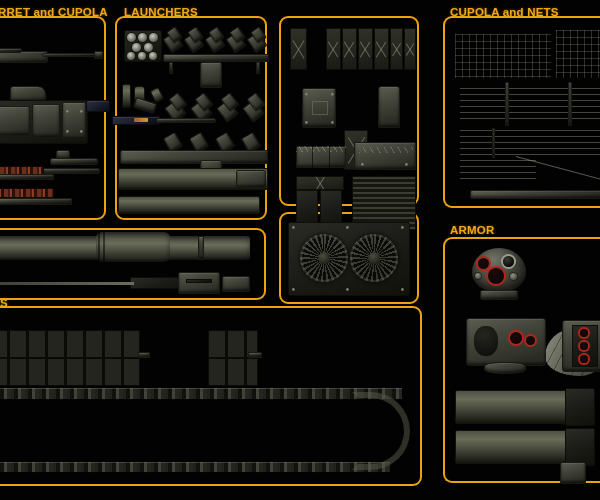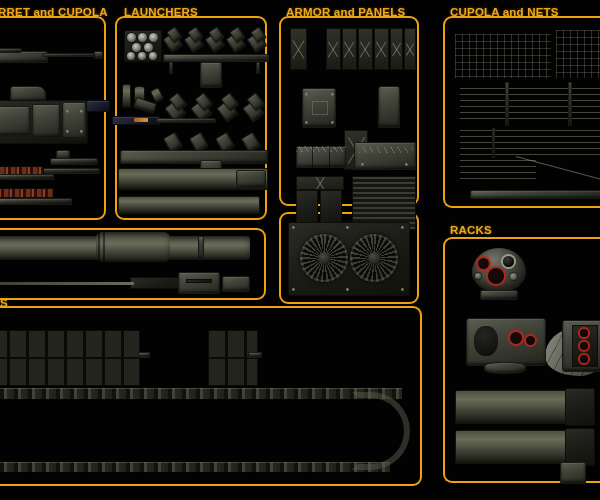--- a/index.html
+++ b/index.html
@@ -147,35 +147,34 @@
   <div class="lbl" style="left:-2px;top:6px;">RRET and CUPOLA</div>
 
   <div class="frame" style="left:115px;top:16px;width:152px;height:204px;">
     <div class="br" style="left:0;top:0;width:152px;height:204px;border-width:2px;border-radius:9px;"></div>
   </div>
   <div class="lbl" style="left:124px;top:6px;">LAUNCHERS</div>
 
   <div class="frame" style="left:279px;top:16px;width:140px;height:190px;">
     <div class="br" style="left:0;top:0;width:140px;height:190px;border-width:2px;border-radius:9px;"></div>
   </div>
-  <div class="lbl" style="left:286px;top:6px;">ARMOR and PANELS</div>
 
   <div class="frame" style="left:279px;top:212px;width:140px;height:92px;">
     <div class="br" style="left:0;top:0;width:140px;height:92px;border-width:2px;border-radius:9px;"></div>
   </div>
 
   <div class="frame" style="left:443px;top:16px;width:166px;height:192px;">
     <div class="br" style="left:0;top:0;width:166px;height:192px;border-width:2px;border-right-color:transparent;border-radius:9px 0 0 9px;"></div>
   </div>
   <div class="lbl" style="left:450px;top:6px;">CUPOLA and NETS</div>
 
   <div class="frame" style="left:443px;top:237px;width:166px;height:246px;">
     <div class="br" style="left:0;top:0;width:166px;height:246px;border-width:2px;border-right-color:transparent;border-radius:9px 0 0 9px;"></div>
   </div>
-  <div class="lbl" style="left:450px;top:224px;">RACKS</div>
+  <div class="lbl" style="left:450px;top:224px;">ARMOR</div>
 
   <div class="frame" style="left:-6px;top:228px;width:272px;height:72px;">
     <div class="br" style="left:0;top:0;width:272px;height:72px;border-width:2px;border-left-color:transparent;border-radius:0 9px 9px 0;"></div>
   </div>
 
   <div class="frame" style="left:-6px;top:306px;width:428px;height:180px;">
     <div class="br" style="left:0;top:0;width:428px;height:180px;border-width:2px;border-left-color:transparent;border-radius:0 9px 9px 0;"></div>
   </div>
   <div class="lbl" style="left:0;top:297px;">S</div>
 

